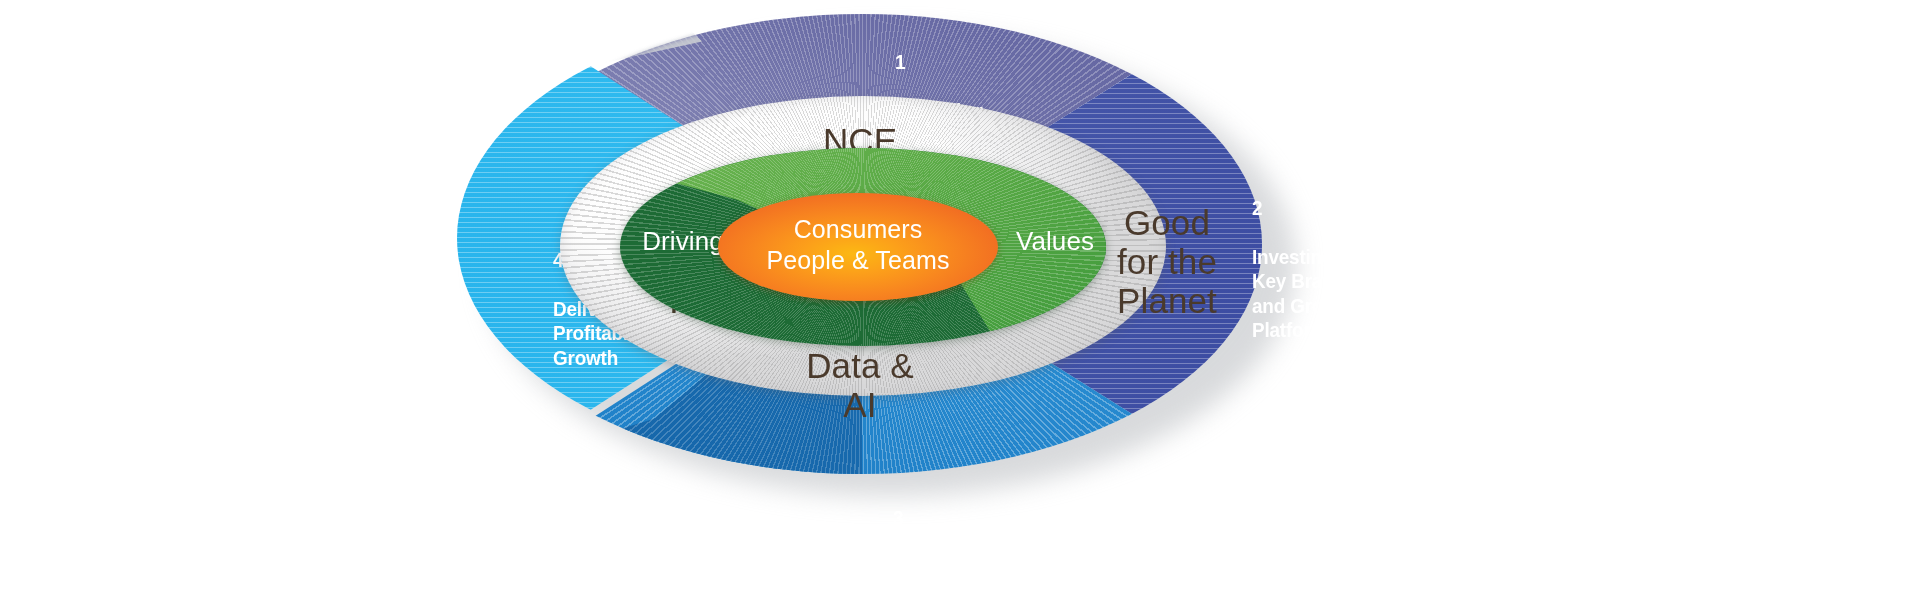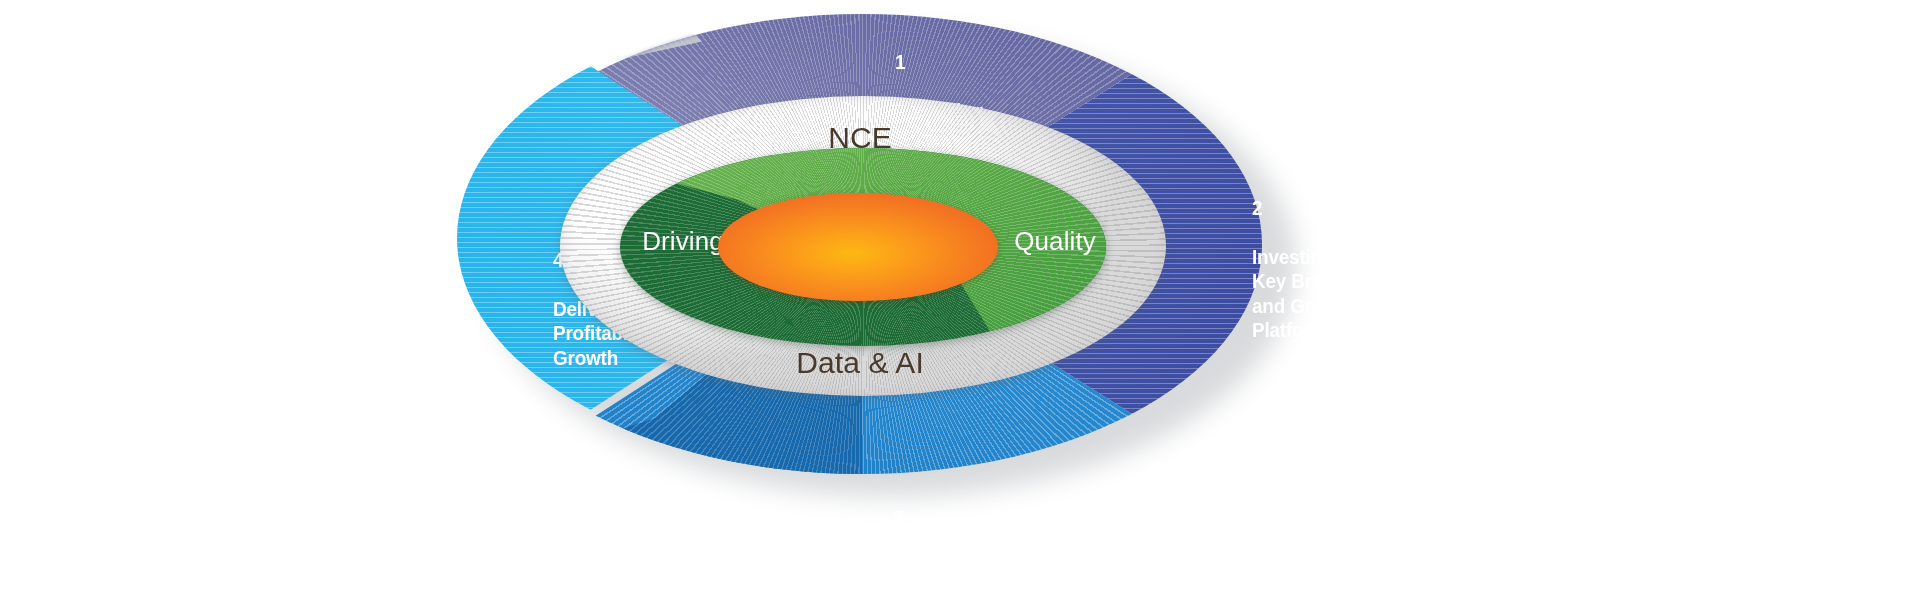--- a/index.html
+++ b/index.html
@@ -111,21 +111,21 @@
   .lbl{position:absolute;text-align:center;line-height:1.12;white-space:pre-line;}
 
   .quad-lbl{
     font-weight:bold;color:#ffffff;font-size:21px;line-height:1.16;
     letter-spacing:-.2px;text-align:left;
     font-family:"Liberation Sans",sans-serif;
     transform:scaleX(.90);transform-origin:left center;
   }
   .quad-num{display:block;font-size:21px;font-weight:bold;}
 
-  .ring-lbl{color:#4a3a2c;font-size:30px;font-weight:normal;letter-spacing:.1px;}
+  .ring-lbl{color:#4a3a2c;font-size:35px;font-weight:normal;letter-spacing:.1px;}
   .green-lbl{color:#ffffff;font-size:26px;font-weight:normal;letter-spacing:.1px;}
   .core-lbl{color:#ffffff;font-size:25px;font-weight:normal;line-height:1.22;letter-spacing:.1px;}
 </style>
 </head>
 <body>
 
 <div id="stage">
 
   <div class="ell wheel-shadow"></div>
 
@@ -166,30 +166,35 @@
   </div>
 
   <div class="ell white-ring"></div>
 
   <div class="lbl ring-lbl" style="left:790px;top:121px;width:140px;">NCE</div>
 
   <div class="lbl ring-lbl" style="left:637px;top:203px;width:110px;">Good
 for
 You</div>
 
+  <div class="lbl ring-lbl" style="left:1105px;top:203px;width:124px;">Good
+for the
+Planet</div>
 
   <div class="lbl ring-lbl" style="left:790px;top:346px;width:140px;">Data &amp; AI</div>
 
   <div class="ell green-ring">
     <div class="green-light"></div>
   </div>
 
   <div class="lbl green-lbl" style="left:790px;top:163px;width:140px;margin-top:48px;">CSV</div>
 
   <div class="lbl green-lbl" style="left:628px;top:227px;width:110px;">Driving</div>
 
-  <div class="lbl green-lbl" style="left:1000px;top:227px;width:110px;">Quality</div>
+  <div class="lbl green-lbl" style="left:1000px;top:227px;width:110px;">Values</div>
 
 
   <div class="ell orange-core"></div>
 
+  <div class="lbl core-lbl" style="left:708px;top:214px;width:300px;">Consumers
+People &amp; Teams</div>
 
 </div>
 
 </body></html>

